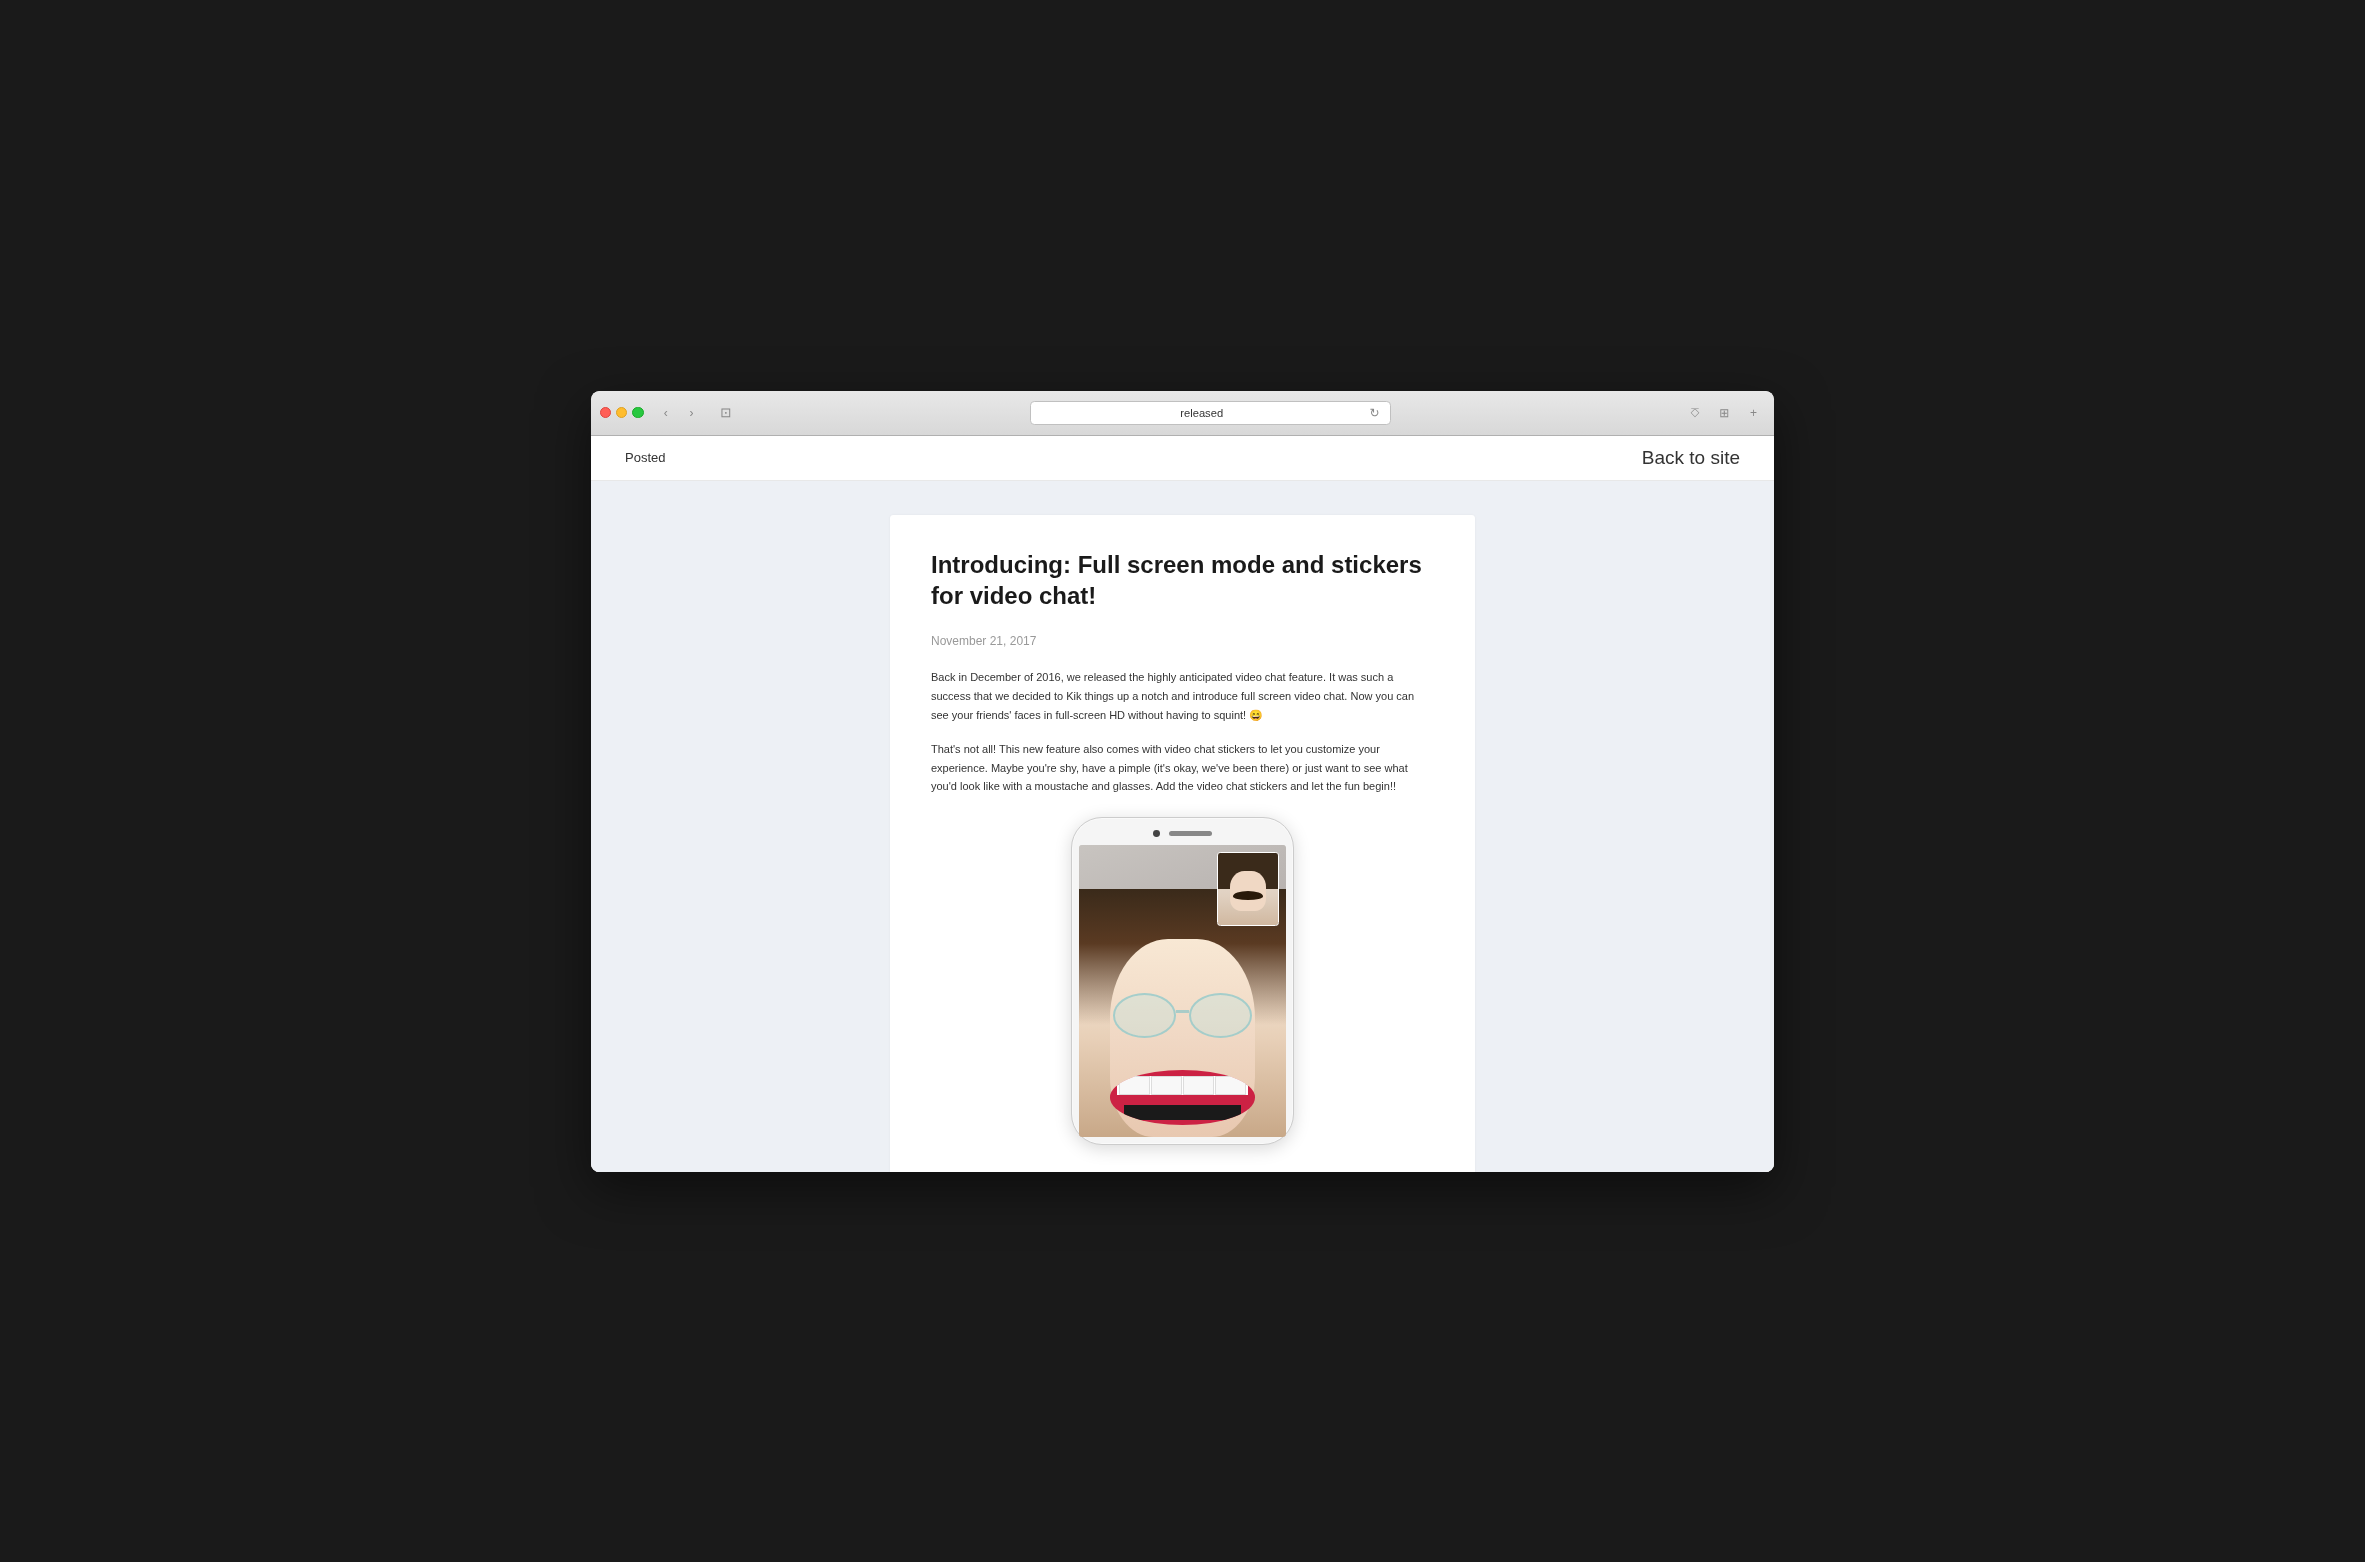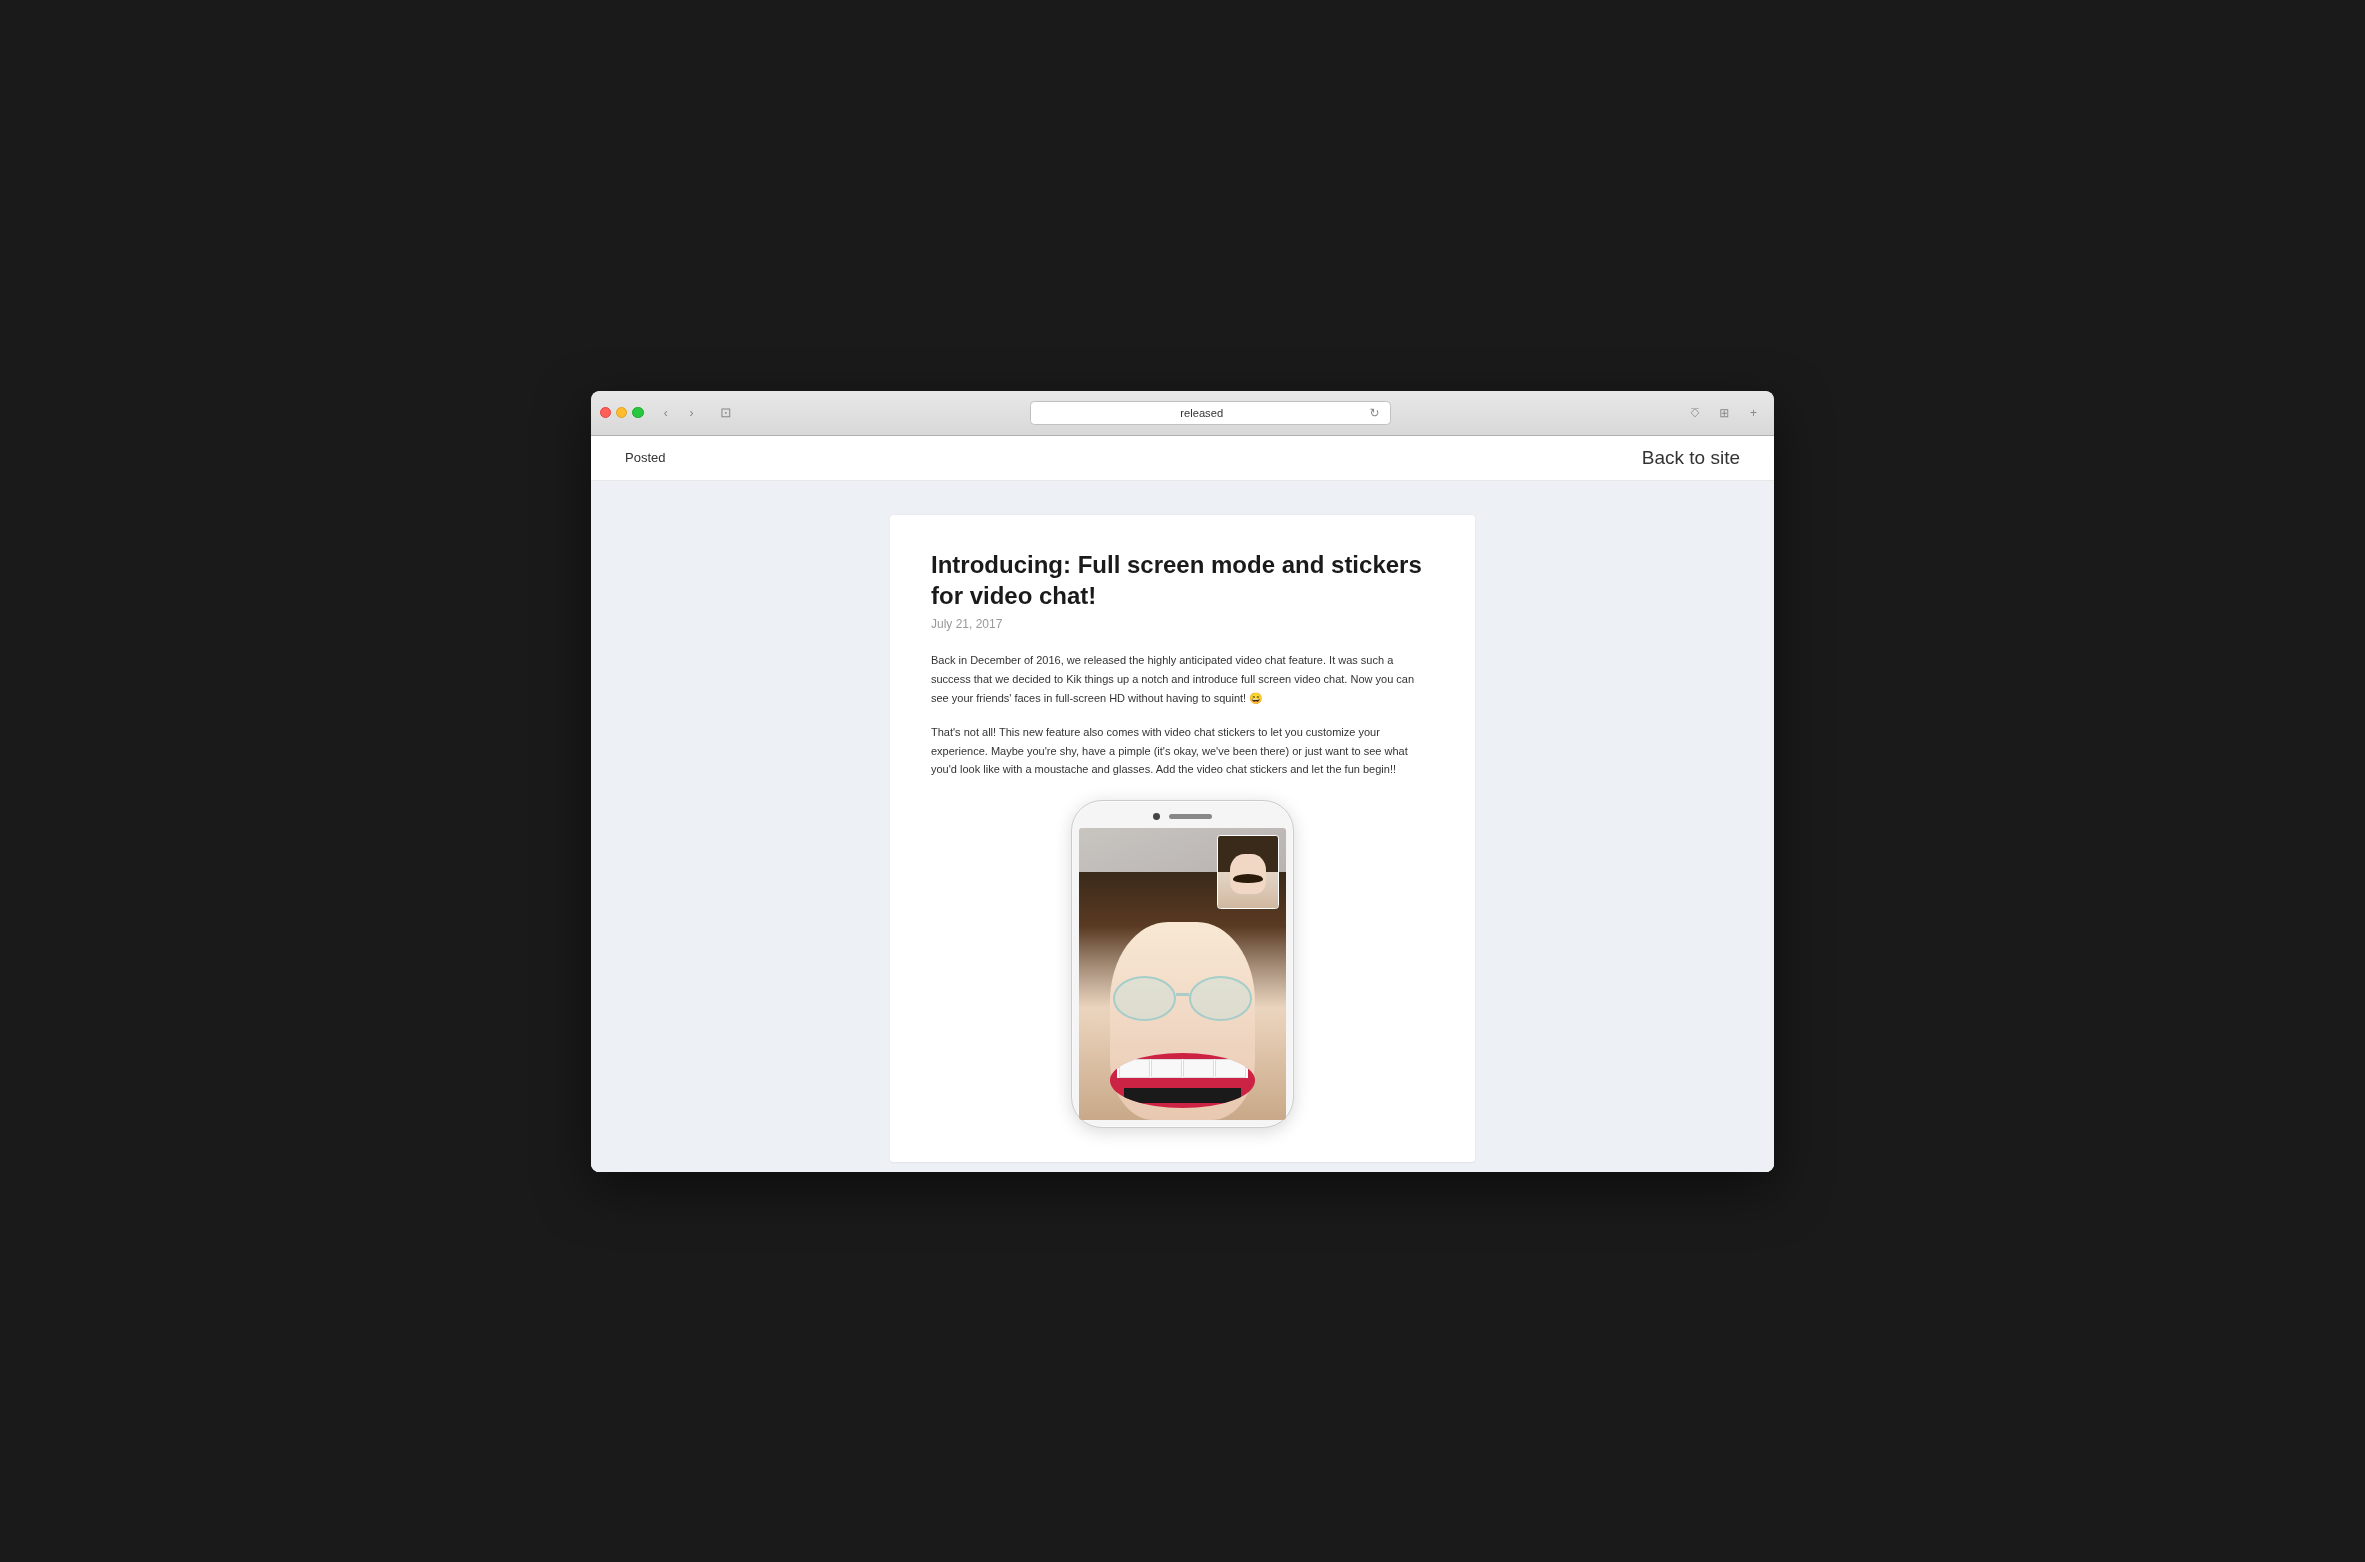--- a/index.html
+++ b/index.html
@@ -193,21 +193,21 @@
       margin: 0 auto;
       padding: 34px 41px;
       box-shadow: 0 0.9px 2.6px rgba(0,0,0,0.06);
     }
 
     .article-title {
       font-size: 24px;
       font-weight: 700;
       color: #1a1a1a;
       line-height: 1.3;
-      margin-bottom: 6px;
+      margin-bottom: 23px;
     }
 
     .article-date {
       font-size: 12px;
       color: #999;
       margin-bottom: 20.6px;
     }
 
     .article-body p {
       font-size: 11px;
@@ -485,21 +485,21 @@
       <span class="top-bar-posted">Posted</span>
       <a class="top-bar-back">Back to site</a>
     </div>
 
     <div class="main-scroll">
 
       <div class="article-card">
 
         <h1 class="article-title">Introducing: Full screen mode and stickers for video chat!</h1>
 
-        <div class="article-date">July 21, 2017</div>
+        <div class="article-date">November 21, 2017</div>
 
         <div class="article-body">
           <p>Back in December of 2016, we released the highly anticipated video chat feature. It was such a success that we decided to Kik things up a notch and introduce full screen video chat. Now you can see your friends' faces in full-screen HD without having to squint! 😄</p>
           <p>That's not all! This new feature also comes with video chat stickers to let you customize your experience. Maybe you're shy, have a pimple (it's okay, we've been there) or just want to see what you'd look like with a moustache and glasses. Add the video chat stickers and let the fun begin!!</p>
         </div>
 
         <div class="phone-mockup-container">
           <div class="phone-mockup">
 
             <div class="phone-top-bar">

